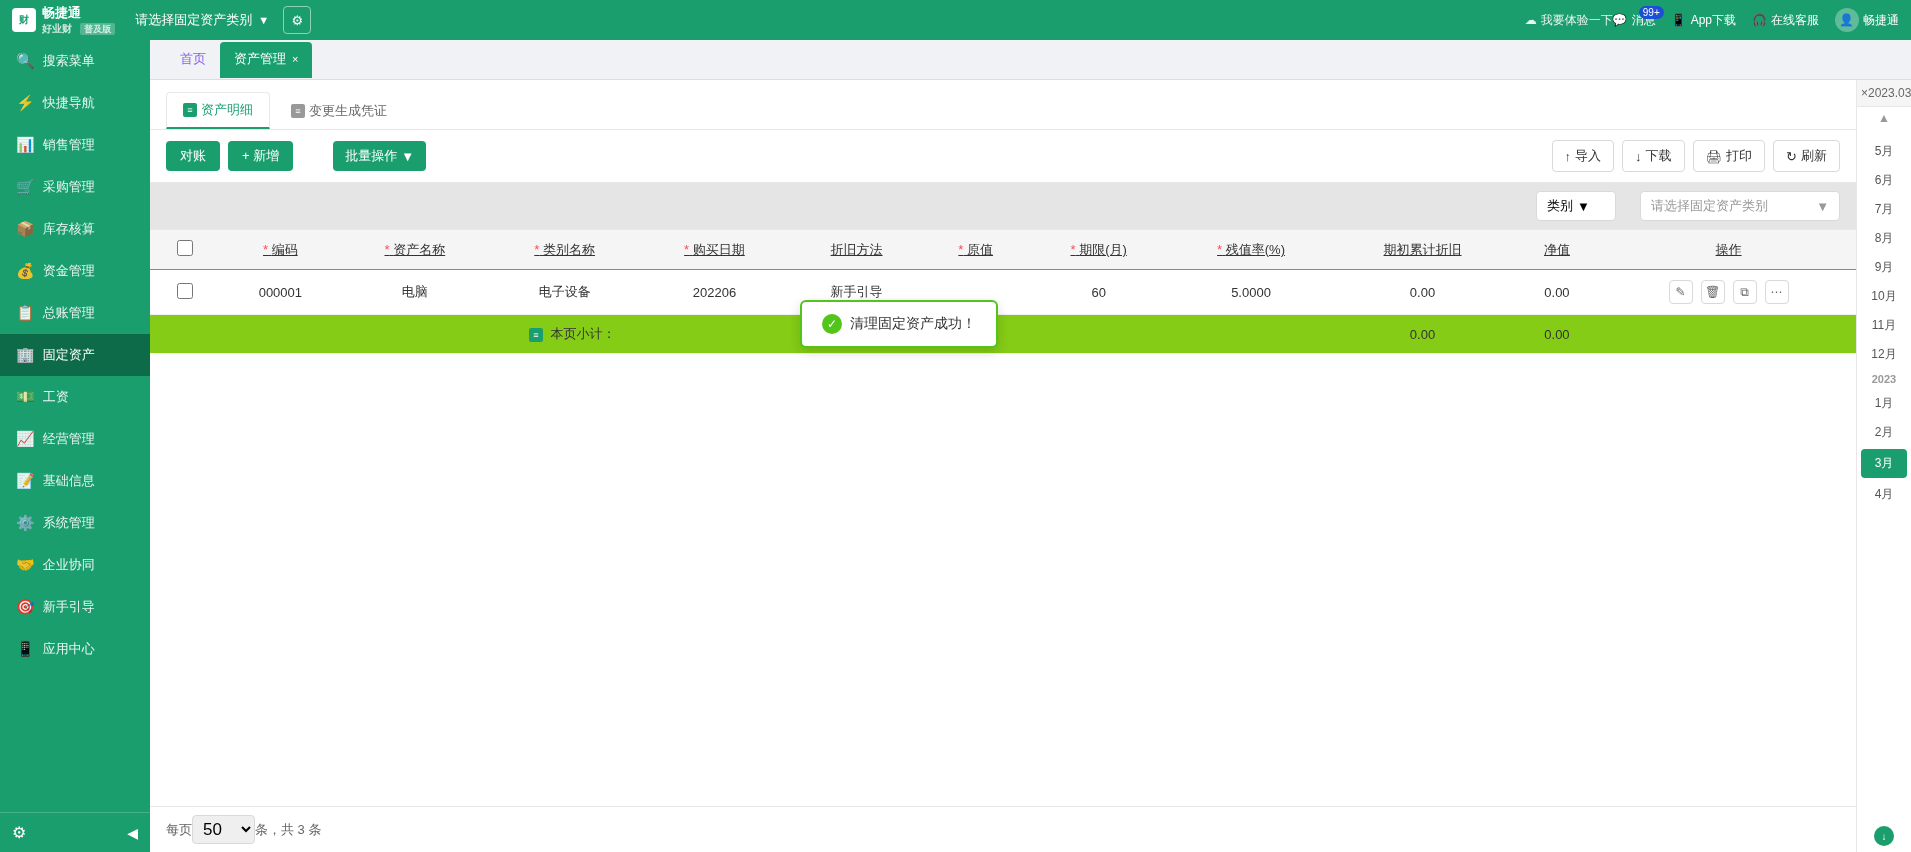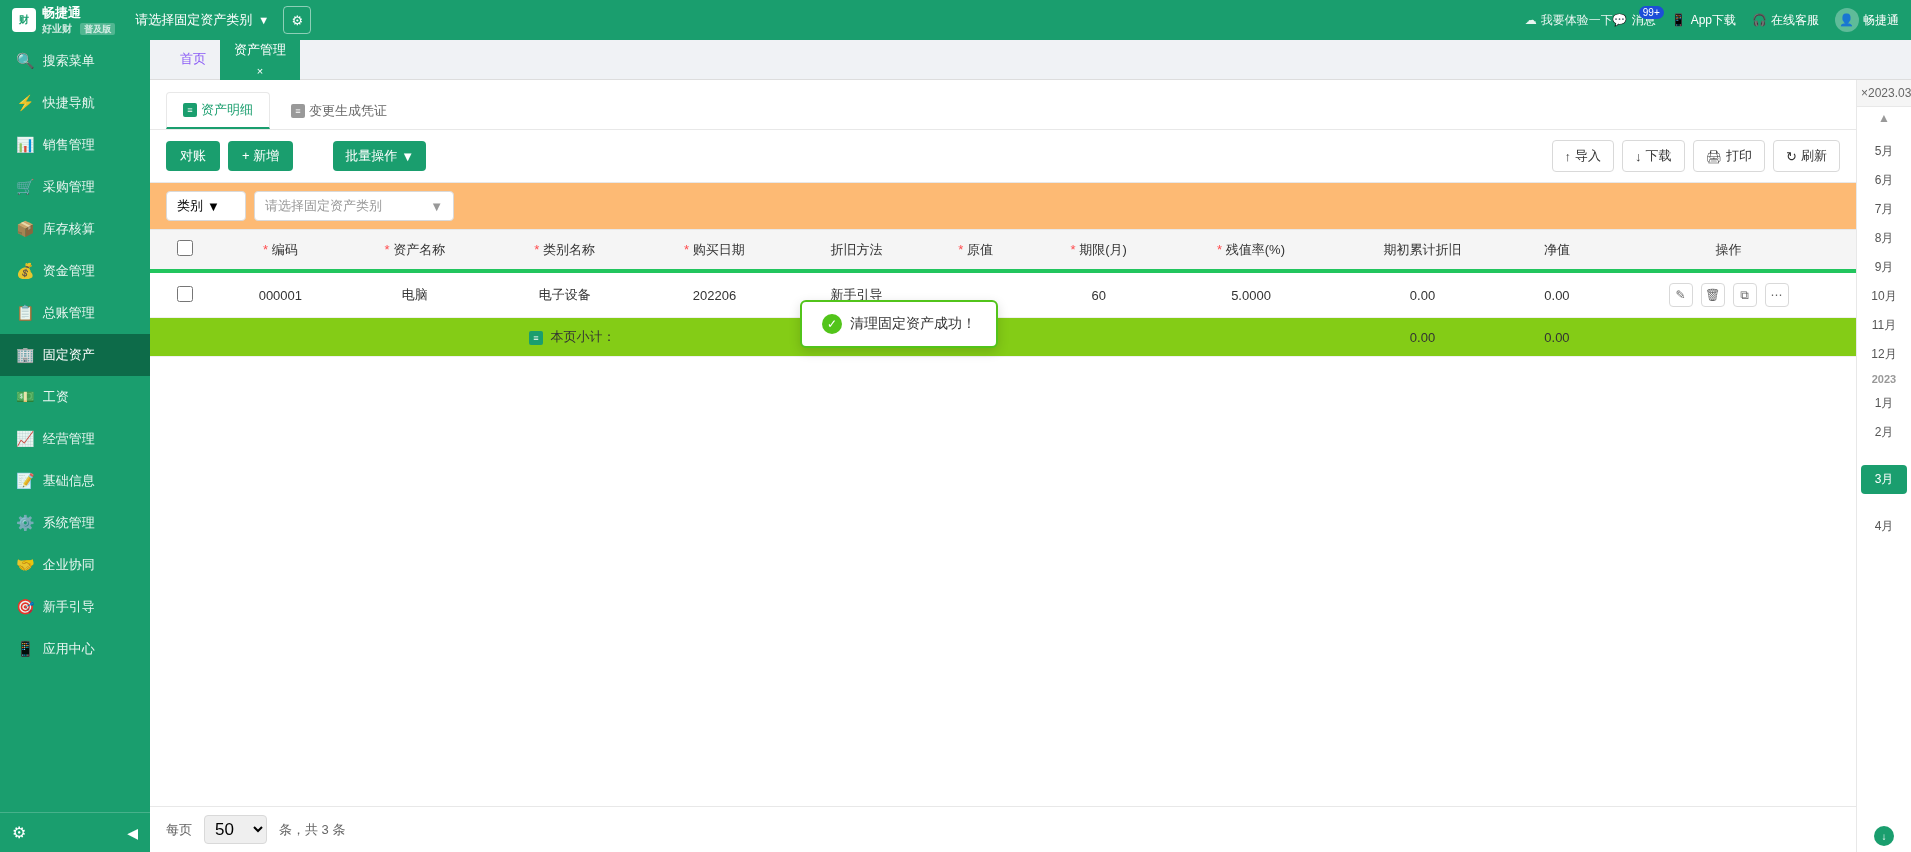--- a/index.html
+++ b/index.html
@@ -155,21 +155,20 @@
       padding: 8px 14px;
       cursor: pointer;
       font-size: 13px;
       color: #8b5cf6;
       border-bottom: 2px solid transparent;
     }
     .tab-item.active {
       background: #1a9e6e;
       color: white;
       border-radius: 4px 4px 0 0;
-      flex-direction: column;
     }
     .tab-close {
       font-size: 11px;
       cursor: pointer;
     }
 
     
     .page-content {
       flex: 1;
       display: flex;
@@ -276,23 +275,24 @@
       align-items: center;
       gap: 4px;
       margin-left: 32px;
     }
 
     
     .filter-bar {
       display: flex;
       align-items: center;
       padding: 8px 16px;
-      background: #fdba74;
-      gap: 8px;
+      background: #e5e5e5;
+      gap: 24px;
       border-bottom: 1px solid #e8e8e8;
+      justify-content: flex-end;
     }
     .filter-select {
       display: flex;
       align-items: center;
       gap: 4px;
       border: 1px solid #d9d9d9;
       border-radius: 4px;
       padding: 5px 10px;
       font-size: 13px;
       cursor: pointer;
@@ -321,24 +321,25 @@
     }
     .data-table {
       width: 100%;
       border-collapse: collapse;
       font-size: 13px;
     }
     .data-table th {
       background: #f5f5f5;
       padding: 10px 12px;
       text-align: center;
-      border-bottom: 4px solid #22c55e;
+      border-bottom: 1px solid #22c55e;
       white-space: nowrap;
       font-weight: 500;
       color: #333;
+      text-decoration: underline;
     }
     .data-table th .required { color: #ff4d4f; }
     .data-table td {
       padding: 10px 12px;
       text-align: center;
       border-bottom: 1px solid #f0f0f0;
       color: #333;
     }
     .table-checkbox {
       width: 16px; height: 16px;
@@ -406,21 +407,21 @@
 
     
     .pagination-bar {
       display: flex;
       align-items: center;
       padding: 8px 16px;
       background: white;
       border-top: 1px solid #e8e8e8;
       font-size: 13px;
       color: #666;
-      gap: 12px;
+      gap: 0;
     }
     .pagination-select {
       border: 1px solid #d9d9d9;
       border-radius: 4px;
       padding: 3px 6px;
       font-size: 17px;
     }
 
     
     .calendar-panel {
@@ -458,21 +459,21 @@
       text-align: center;
       padding: 6px 4px;
       cursor: pointer;
       color: #555;
       font-size: 12px;
     }
     .calendar-month.active {
       background: #1a9e6e;
       color: white;
       border-radius: 4px;
-      margin: 18px 4px;
+      margin: 2px 4px;
     }
     .calendar-footer {
       padding: 6px 4px;
       display: flex;
       justify-content: center;
     }
     .calendar-today-btn {
       width: 20px; height: 20px;
       background: #1a9e6e;
       border-radius: 50%;

